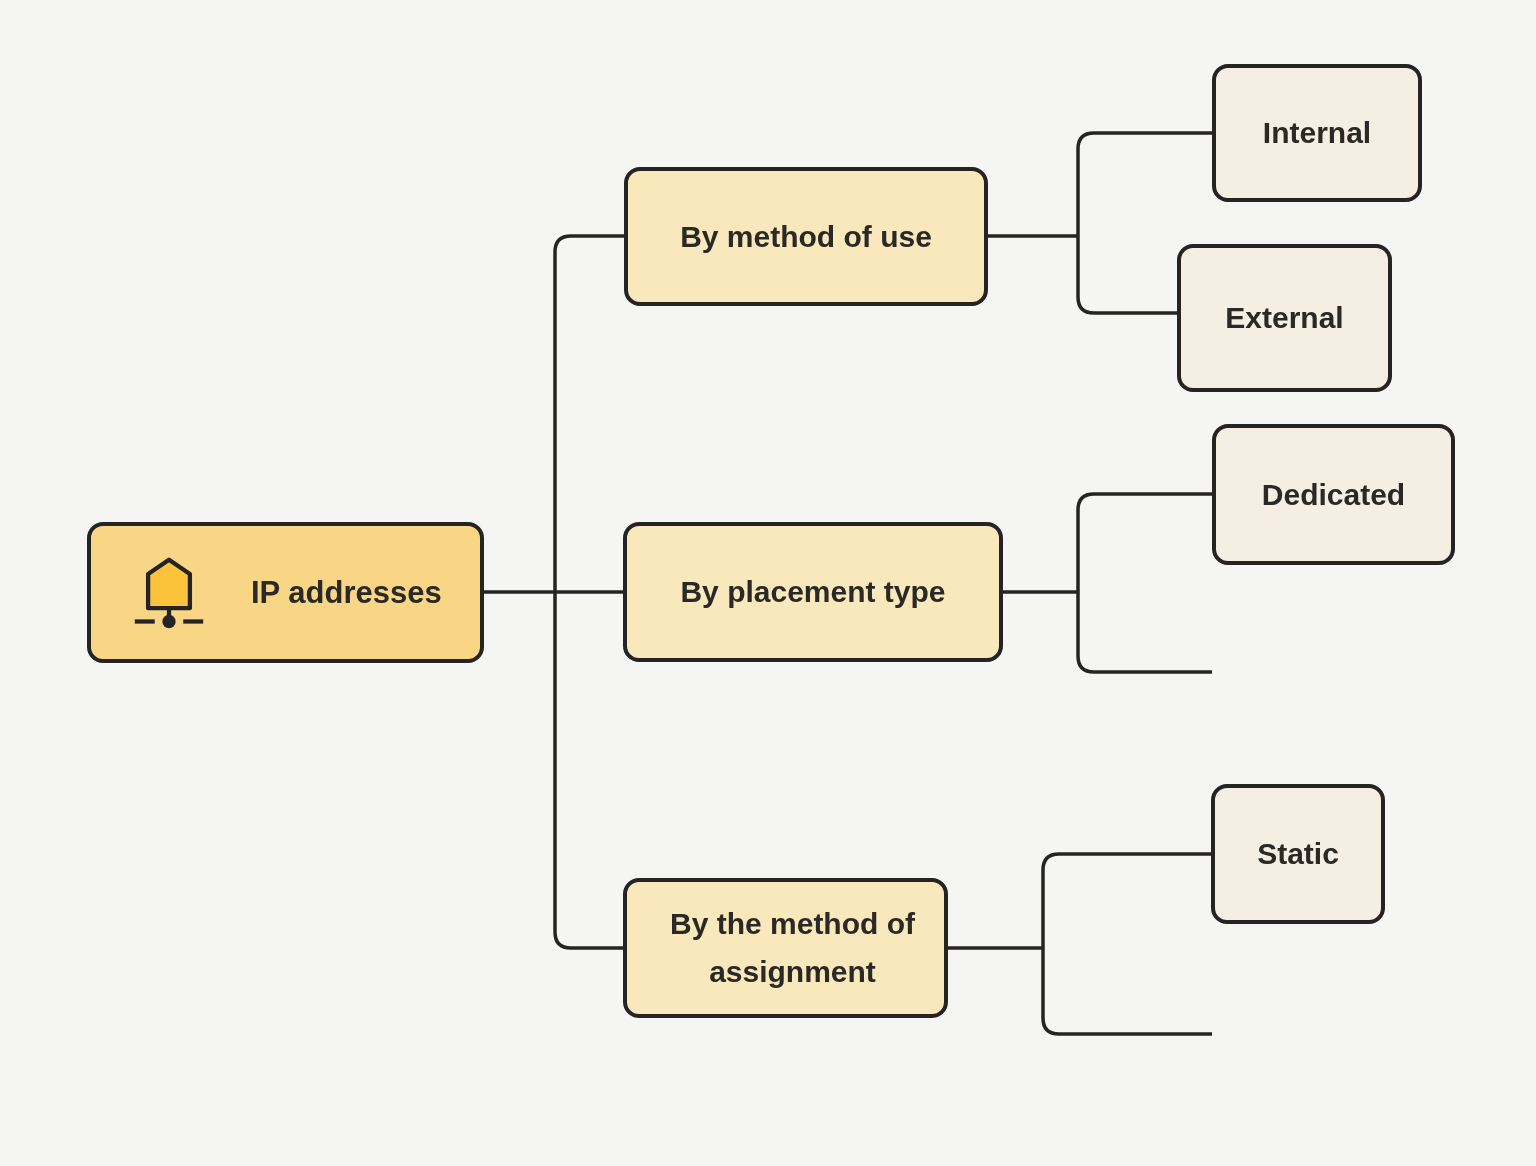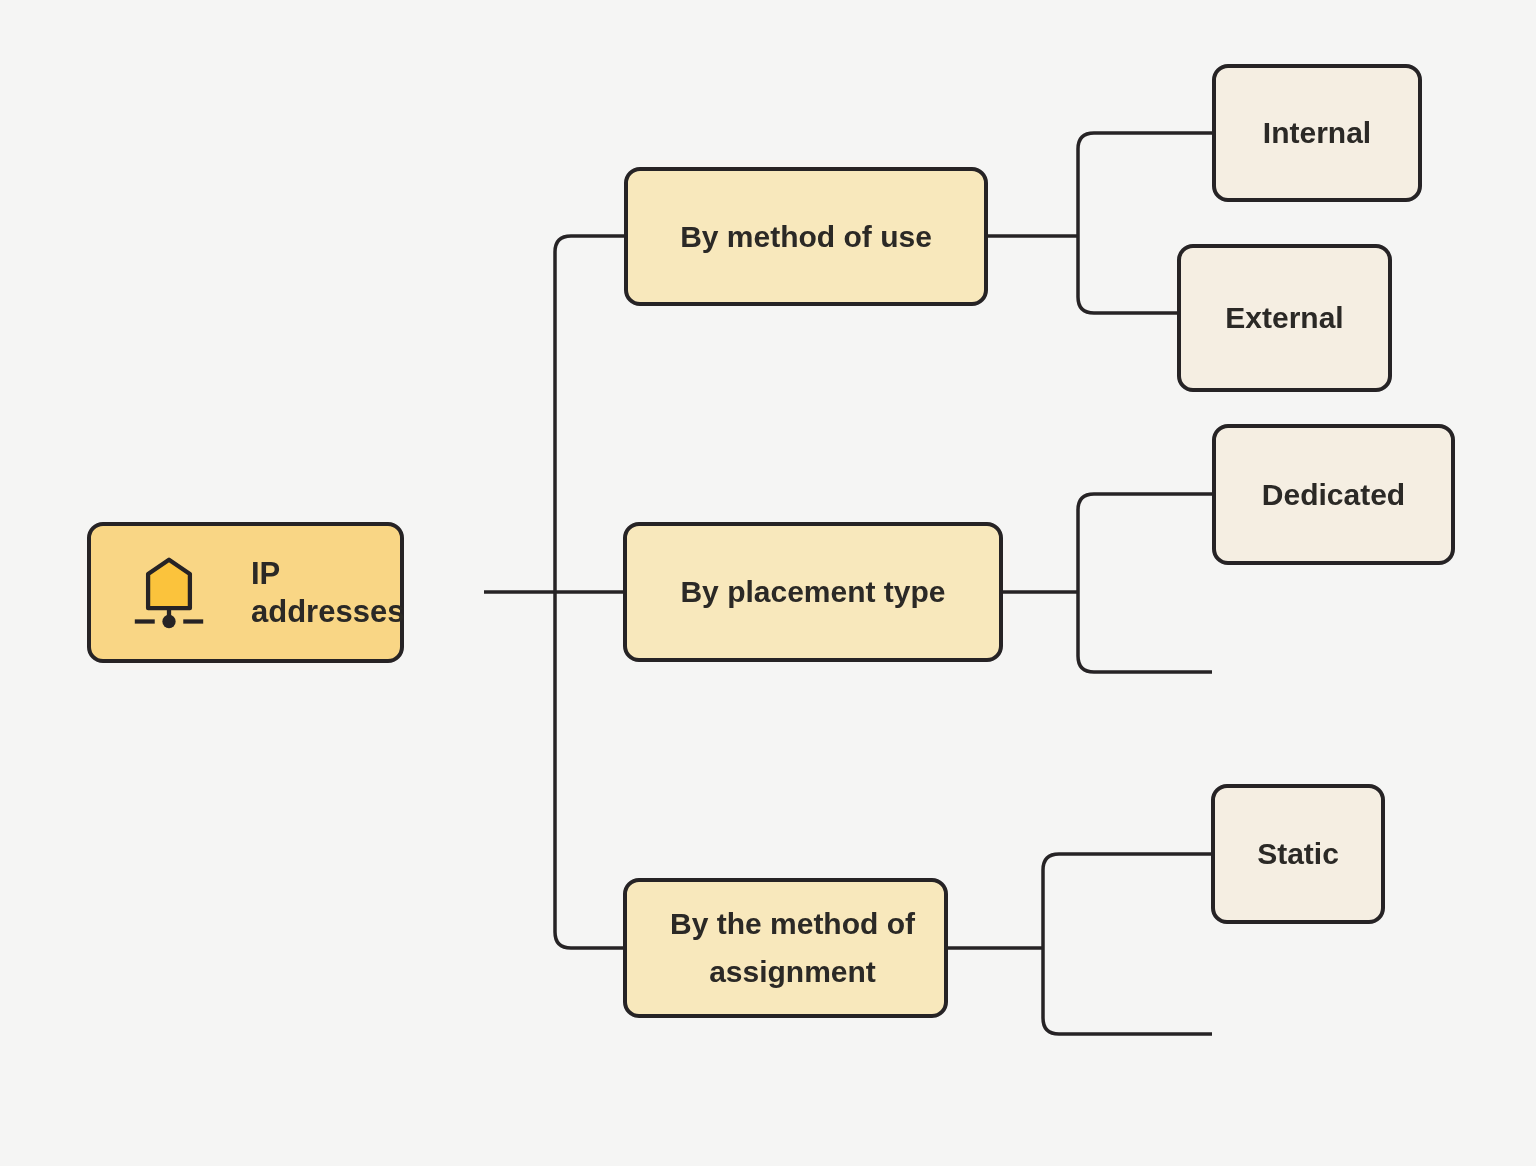--- a/index.html
+++ b/index.html
@@ -55,21 +55,21 @@
     <path d="M555,592 V252 Q555,236 571,236 H624"></path>
     <path d="M555,592 V932 Q555,948 571,948 H623"></path>
     <path d="M988,236 H1078"></path>
     <path d="M1212,133 H1094 Q1078,133 1078,149 V297 Q1078,313 1094,313 H1212"></path>
     <path d="M1003,592 H1078"></path>
     <path d="M1212,494 H1094 Q1078,494 1078,510 V656 Q1078,672 1094,672 H1212"></path>
     <path d="M948,948 H1043"></path>
     <path d="M1212,854 H1059 Q1043,854 1043,870 V1018 Q1043,1034 1059,1034 H1212"></path>
   </svg>
 
-  <div class="node root" style="left:87px;top:522px;width:317px;height:141px">
+  <div class="node root" style="left:87px;top:522px;width:397px;height:141px">
     <svg class="icon" width="76" height="76" viewBox="0 0 80 80" aria-hidden="true">
       <path class="shape" d="M40,5 L18,20 V56 H62 V20 Z"></path>
       <line class="wire" x1="40" y1="56" x2="40" y2="65"></line>
       <circle class="dot" cx="40" cy="70" r="7"></circle>
       <line class="wire" x1="4" y1="70" x2="25" y2="70"></line>
       <line class="wire" x1="55" y1="70" x2="76" y2="70"></line>
     </svg>
     <span>IP addresses</span>
   </div>
 

